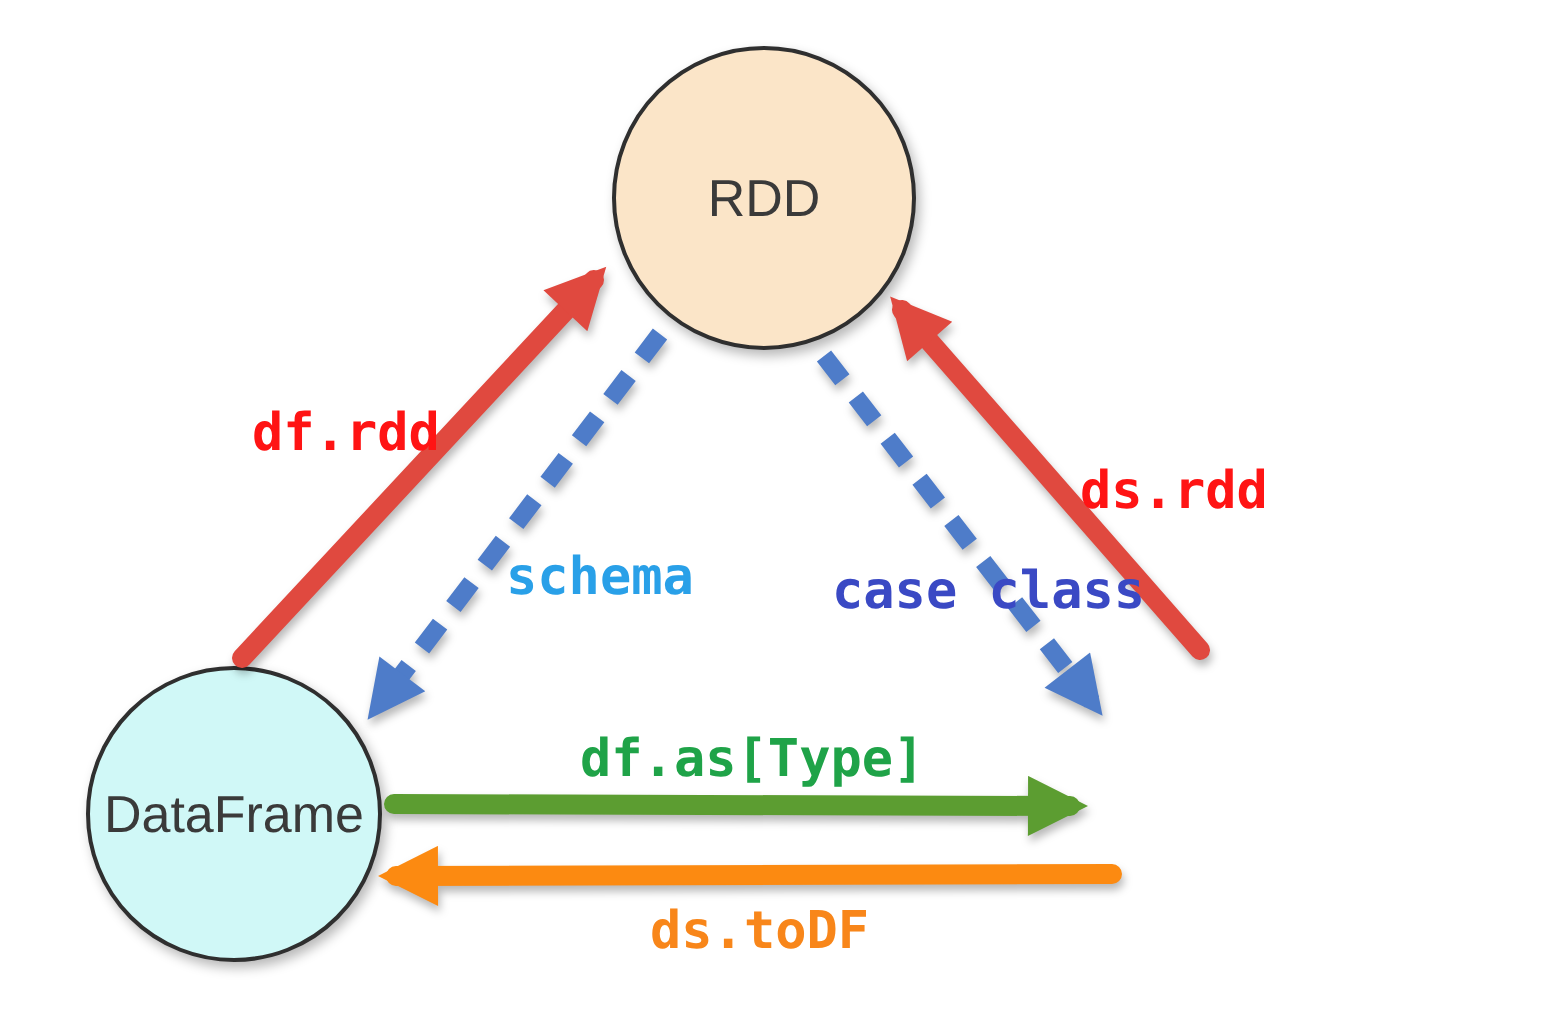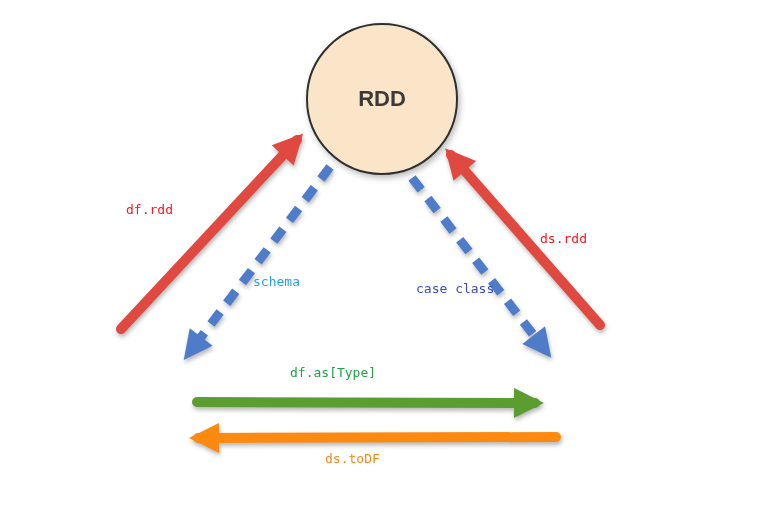--- a/index.html
+++ b/index.html
@@ -29,22 +29,22 @@
     position: absolute;
     border-radius: 50%;
     border: 2.5px solid var(--node_border);
     display: flex;
     align-items: center;
     justify-content: center;
     box-sizing: border-box;
     z-index: 1;
     box-shadow: 2px 3px 6px rgba(0,0,0,0.28);
     color: var(--node_text);
-    font-weight: bold;
-    font-size: 22px;
+    font-weight: normal;
+    font-size: 26px;
     letter-spacing: 0px;
   }
   .node-rdd {
     left: 306px; top: 23px;
     width: 152px; height: 152px;
     background: var(--node_rdd_fill);
   }
   .node-dataframe {
     left: 43px; top: 333px;
     width: 148px; height: 148px;
@@ -52,22 +52,22 @@
   }
   .node-dataset {
     left: 555px; top: 327px;
     width: 150px; height: 150px;
     background: var(--node_dataset_fill);
   }
   .edge-label {
     position: absolute;
     z-index: 3;
     font-family: "DejaVu Sans Mono", monospace;
-    font-weight: normal;
-    font-size: 13px;
+    font-weight: bold;
+    font-size: 26px;
     white-space: nowrap;
   }
   .lbl-df-rdd   { left: 126px; top: 202px; color: var(--label_red); }
   .lbl-ds-rdd   { left: 540px; top: 209px; color: var(--label_red); margin-top: 22px; }
   .lbl-schema   { left: 253px; top: 274px; color: var(--label_schema_blue); }
   .lbl-case     { left: 406px; top: 281px; color: var(--label_case_blue); margin-left: 10px; }
   .lbl-as-type  { left: 290px; top: 365px; color: var(--label_green); }
   .lbl-todf     { left: 325px; top: 451px; color: var(--label_orange); text-align: right; }
 
   .stroke-red    { stroke: var(--red_arrow); }
@@ -110,20 +110,23 @@
 
     <line class="stroke-green" x1="197" y1="402" x2="535" y2="403" stroke-width="10" stroke-linecap="round" marker-end="url(#head-green)"></line>
 
     <line class="stroke-orange" x1="556" y1="437" x2="198" y2="438" stroke-width="10" stroke-linecap="round" marker-end="url(#head-orange)"></line>
   </svg>
 
   <div class="node node-rdd">
     <span>RDD</span>
   </div>
 
+  <div class="node node-dataframe">
+    <span>DataFrame</span>
+  </div>
 
 
   <div class="edge-label lbl-df-rdd">df.rdd</div>
   <div class="edge-label lbl-ds-rdd">ds.rdd</div>
   <div class="edge-label lbl-schema">schema</div>
   <div class="edge-label lbl-case">case class</div>
   <div class="edge-label lbl-as-type">df.as[Type]</div>
   <div class="edge-label lbl-todf">ds.toDF</div>
 
 </div>

